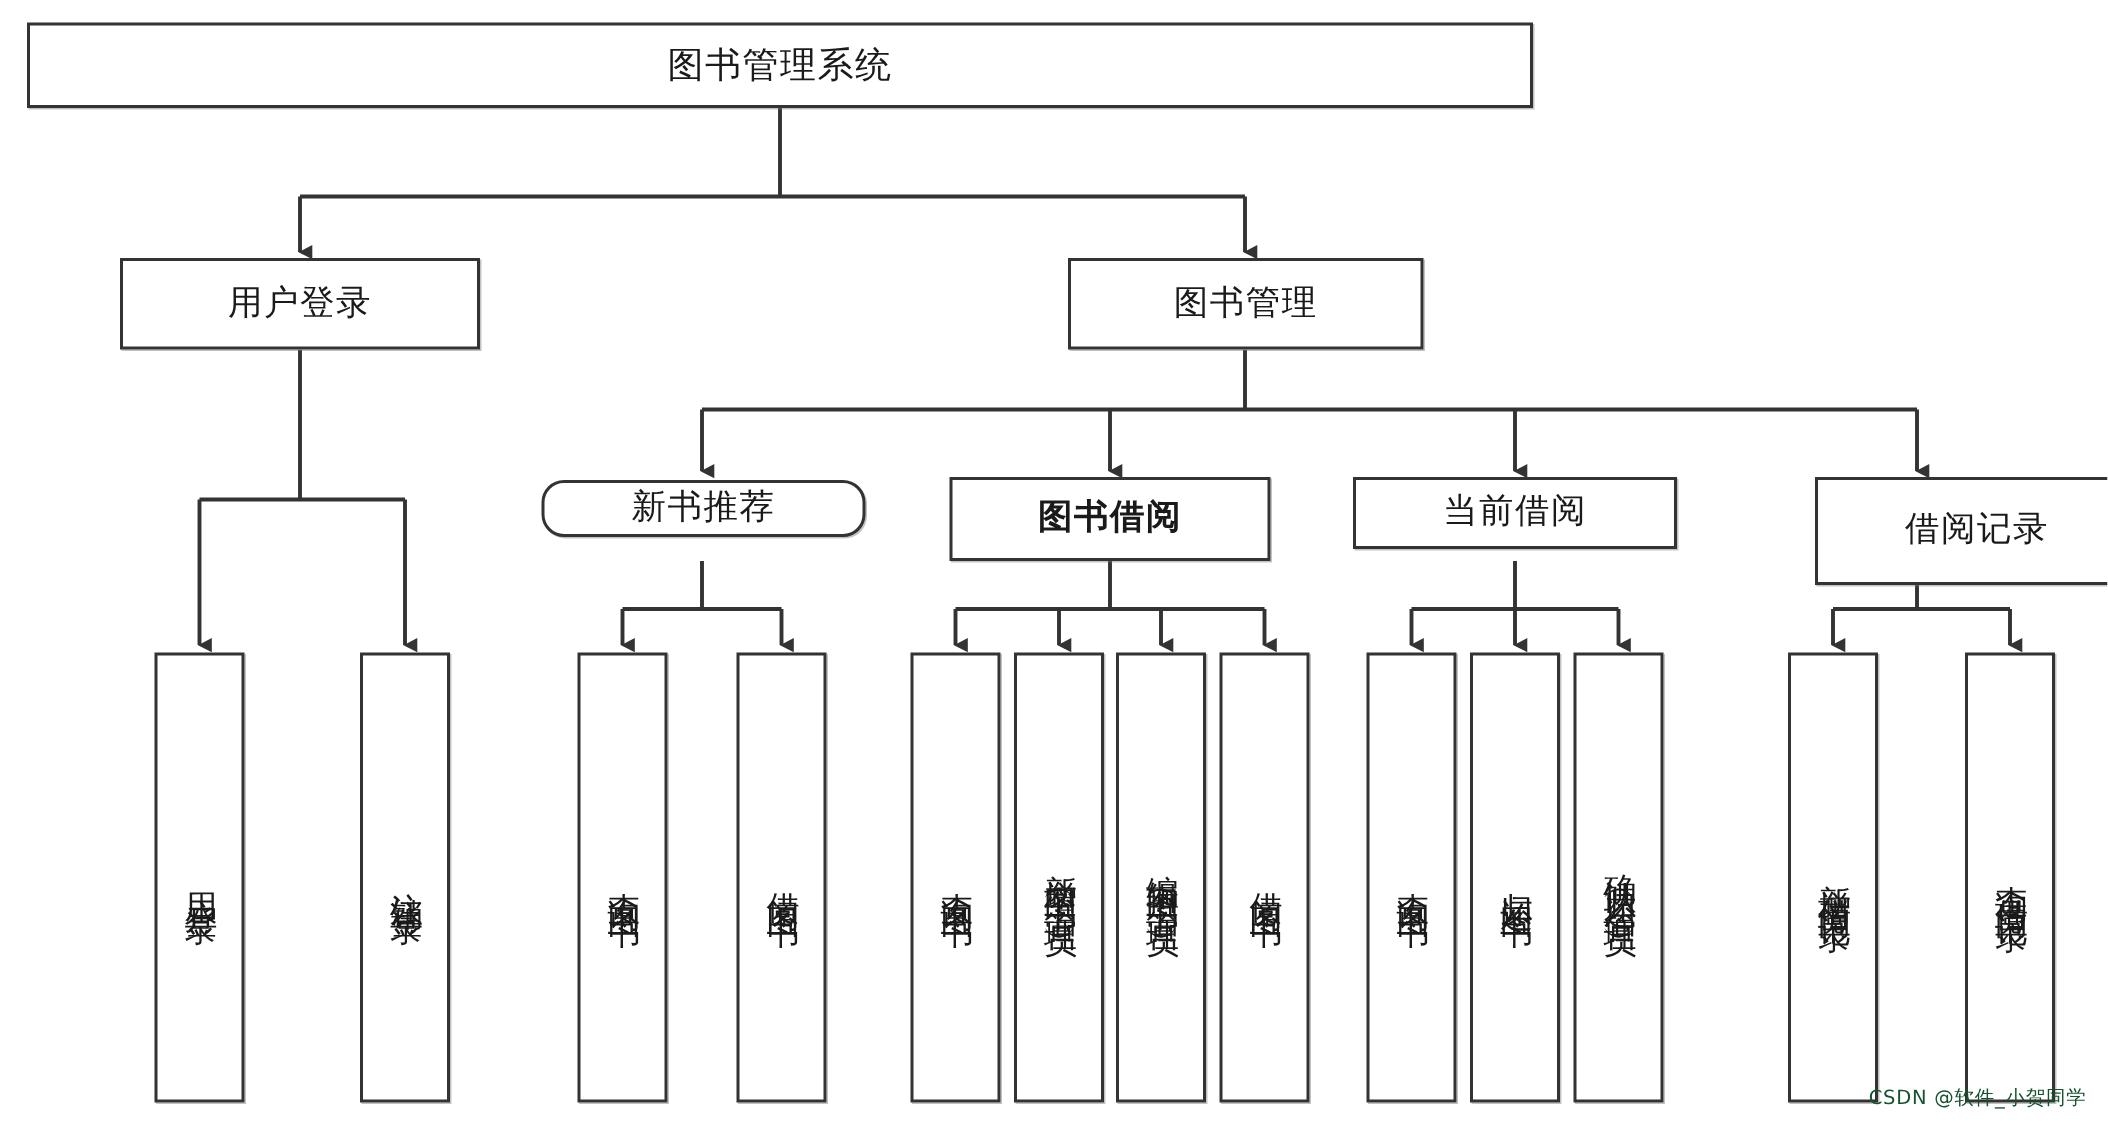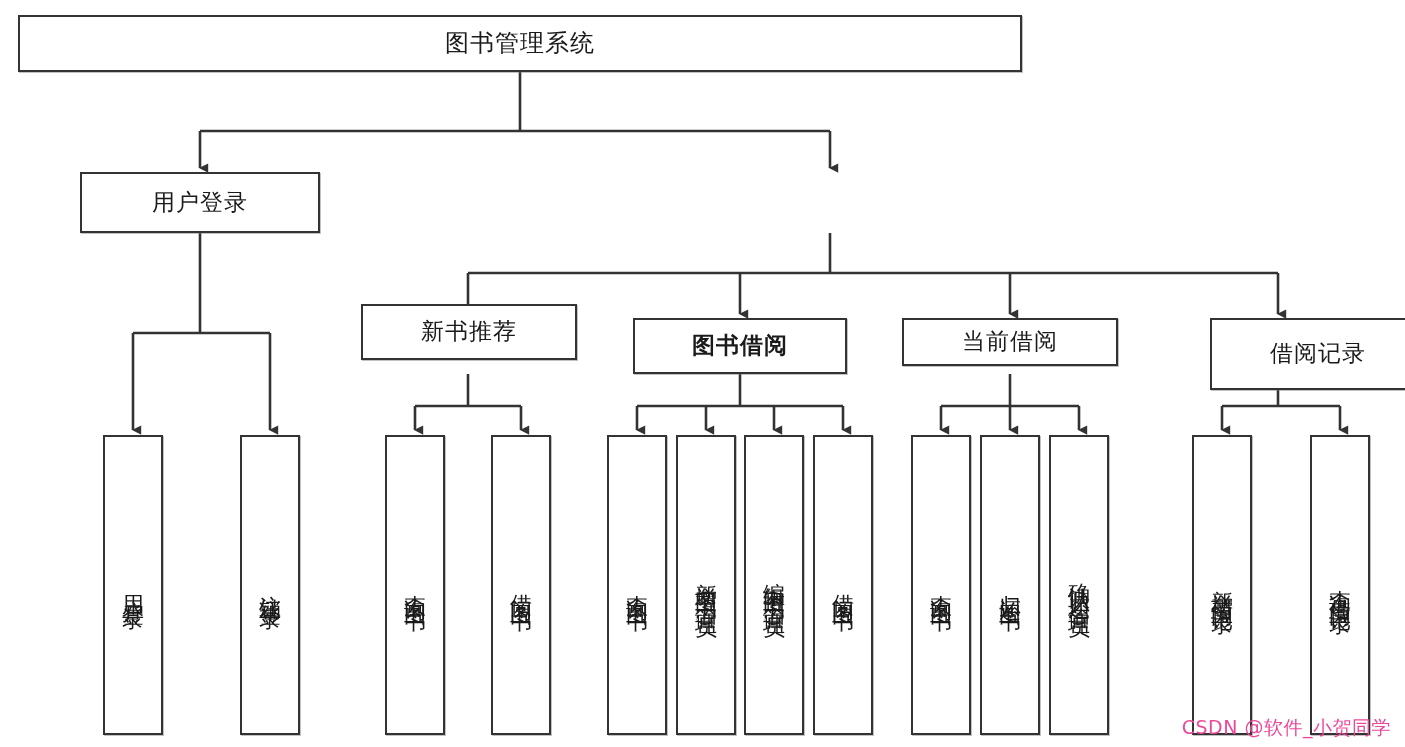--- a/index.html
+++ b/index.html
@@ -59,22 +59,22 @@
   .leaf-text {
     writing-mode: vertical-rl;
     text-orientation: upright;
     letter-spacing: 5px;
     display: block;
   }
   #watermark {
     position: absolute;
     right: 14px;
     bottom: 6px;
-    font-size: 19px;
-    color: #ec4899;
+    font-size: 13px;
+    color: #14532d;
     letter-spacing: 0.5px;
     white-space: nowrap;
     font-family: "DejaVu Sans", "Liberation Sans", sans-serif;
   }
 </style>
 </head>
 <body>
 
 <div id="diagram-canvas">
 
@@ -132,22 +132,25 @@
   </svg>
 
   <div class="node node-h node-root" style="left:18px; top:15px; width:1004px; height:57px;">
     <span>图书管理系统</span>
   </div>
 
   <div class="node node-h" style="left:80px; top:172px; width:240px; height:61px;">
     <span>用户登录</span>
   </div>
 
-
-  <div class="node node-h" style="left:361px; top:304px; width:216px; height:56px;">
+  <div class="node node-h" style="left:712px; top:172px; width:237px; height:61px;">
+    <span>图书管理</span>
+  </div>
+
+  <div class="node node-h" style="left:361px; top:320px; width:216px; height:38px;border-radius:15px;">
     <span>新书推荐</span>
   </div>
 
   <div class="node node-h" style="left:633px; top:318px; width:214px; height:56px;font-weight:bold;">
     <span>图书借阅</span>
   </div>
 
   <div class="node node-h" style="left:902px; top:318px; width:216px; height:48px;">
     <span>当前借阅</span>
   </div>

